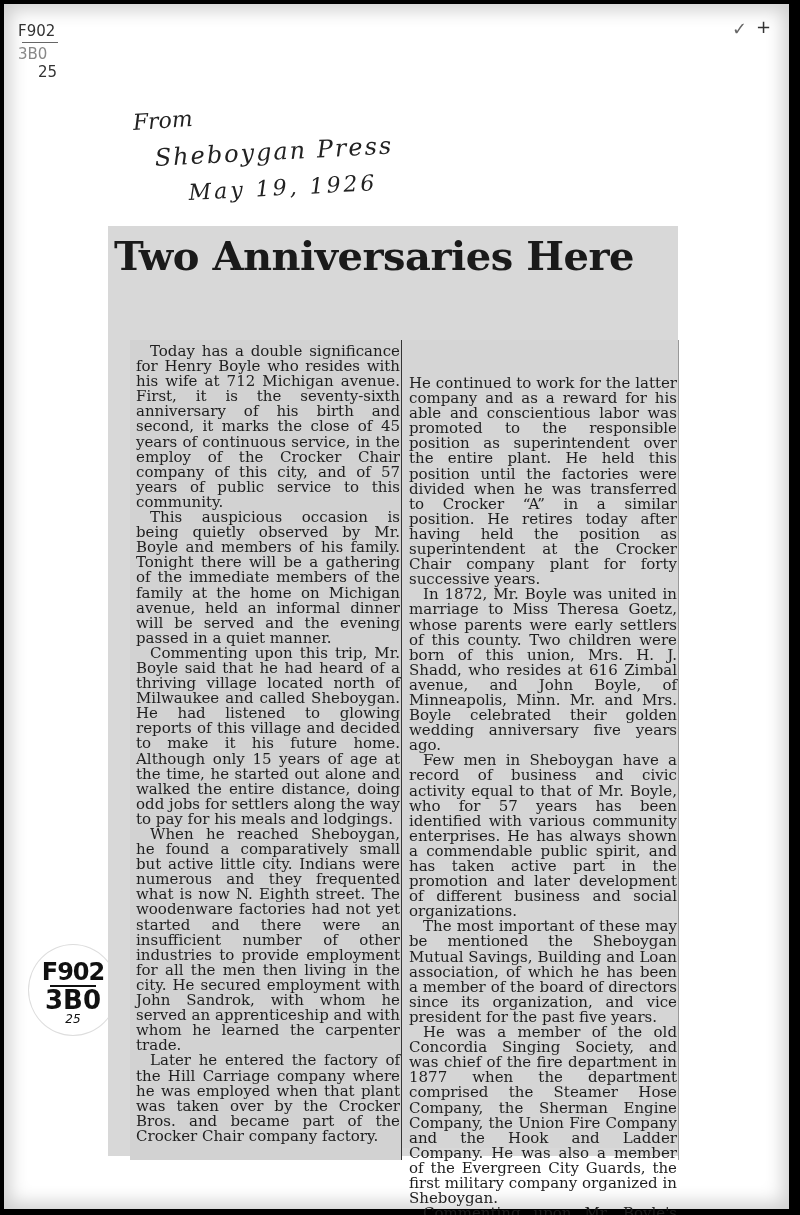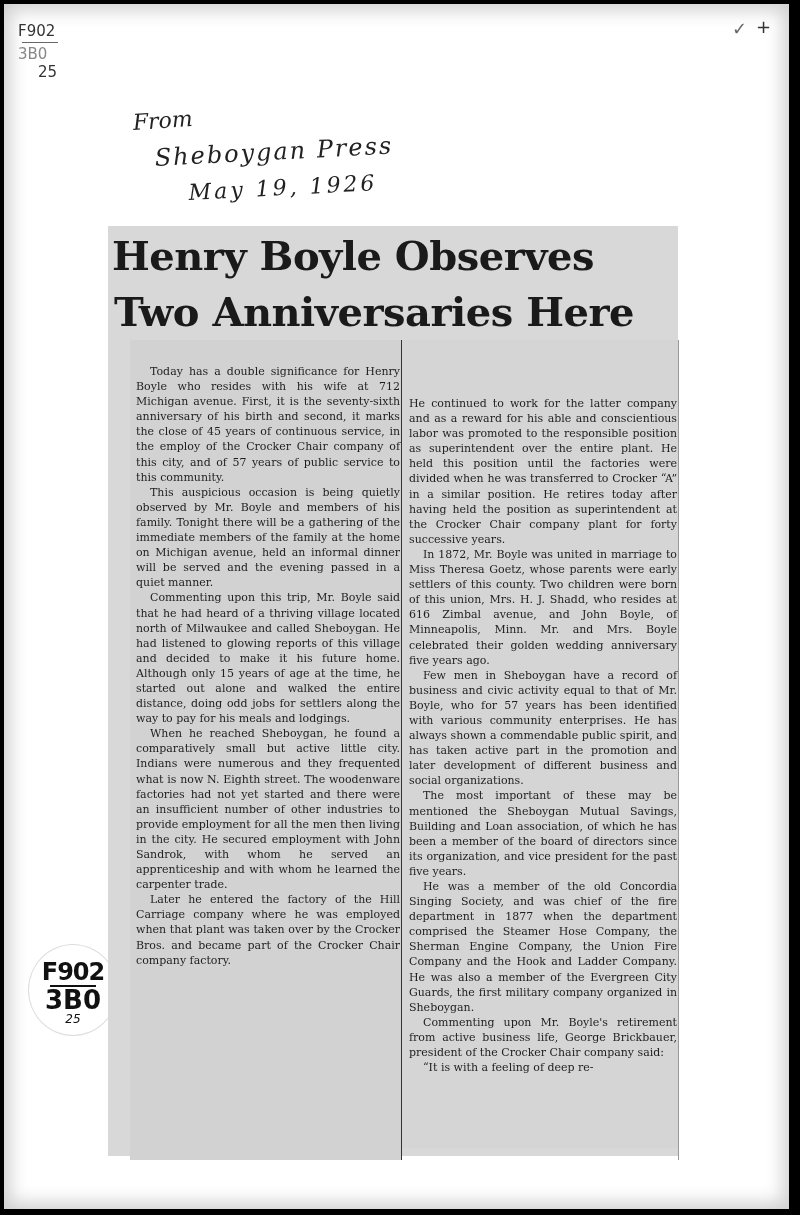--- a/index.html
+++ b/index.html
@@ -36,23 +36,23 @@
     position:absolute; left:108px; top:226px; width:570px; height:930px;
     background:#d8d8d8;
   }
   .headline {
     position:absolute; left:112px; top:228px; width:560px;
     font-family:"DejaVu Serif", serif; font-weight:bold; color:#1a1a1a;
     font-size:40px; line-height:56px; letter-spacing:-0.5px;
   }
   .headline .l2 { padding-left:2px; }
   .col {
-    position:absolute; top:364px;
+    position:absolute; top:344px;
     font-family:"DejaVu Serif", serif; color:#1e1e1e;
-    font-size:11px; line-height:15.1px;
+    font-size:15px; line-height:15.1px;
   }
   .col1 { left:136px; width:264px; }
   .col2 { left:409px; width:268px; }
   .col p { margin:0; text-align:justify; text-indent:14px; }
   .col p.cont { text-indent:0;margin-top:32px; }
   .col-rule { position:absolute; left:401px; top:340px; width:1px; height:820px; background:#333; }
   .col-rule2 { position:absolute; left:678px; top:340px; width:1px; height:820px; background:#555; opacity:.6; }
   .col1-bg { position:absolute; left:130px; top:340px; width:272px; height:820px; background:#d2d2d2; }
   .col2-bg { position:absolute; left:402px; top:340px; width:276px; height:808px; background:#d5d5d5; }
 </style>
@@ -79,21 +79,20 @@
     <div class="b">3B0</div>
     <div class="c">25</div>
   </div>
 </div>
 
 <div class="clip"></div>
 <div class="col1-bg"></div>
 <div class="col2-bg"></div>
 
 <h1 class="headline" style="margin:0;">
-  <div>Henry Boyle Observes</div>
   <div class="l2">Two Anniversaries Here</div>
 </h1>
 
 <div class="col-rule"></div>
 <div class="col-rule2"></div>
 
 <div class="col col1">
   <p>Today has a double significance for Henry Boyle who resides with his wife at 712 Michigan avenue. First, it is the seventy-sixth anniversary of his birth and second, it marks the close of 45 years of continuous service, in the employ of the Crocker Chair company of this city, and of 57 years of public service to this community.</p>
   <p>This auspicious occasion is being quietly observed by Mr. Boyle and members of his family. Tonight there will be a gathering of the immediate members of the family at the home on Michigan avenue, held an informal dinner will be served and the evening passed in a quiet manner.</p>
   <p>Commenting upon this trip, Mr. Boyle said that he had heard of a thriving village located north of Milwaukee and called Sheboygan. He had listened to glowing reports of this village and decided to make it his future home. Although only 15 years of age at the time, he started out alone and walked the entire distance, doing odd jobs for settlers along the way to pay for his meals and lodgings.</p>

